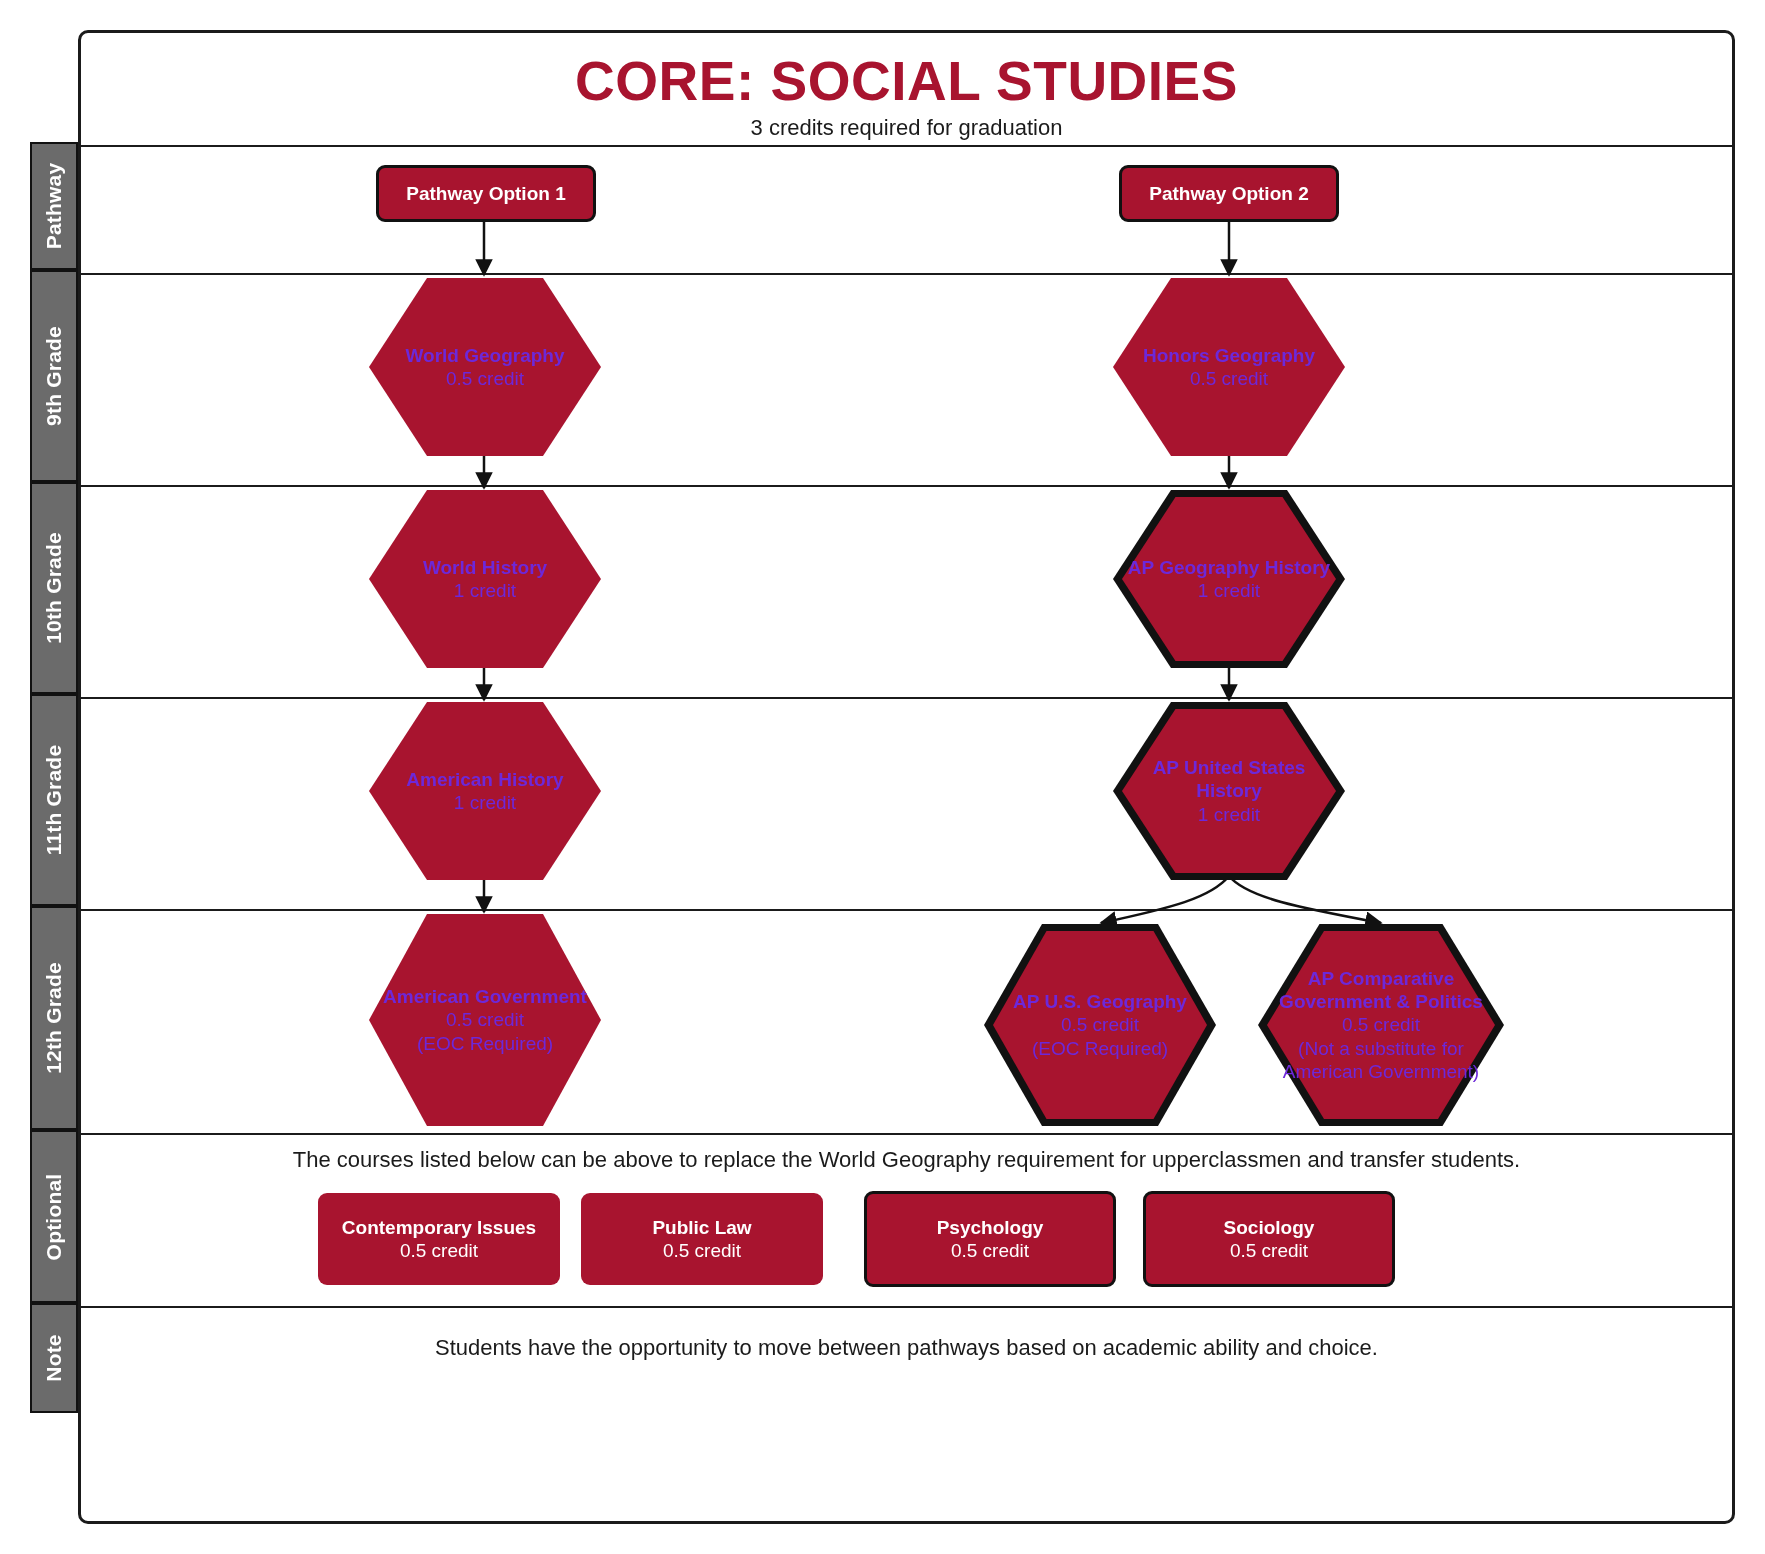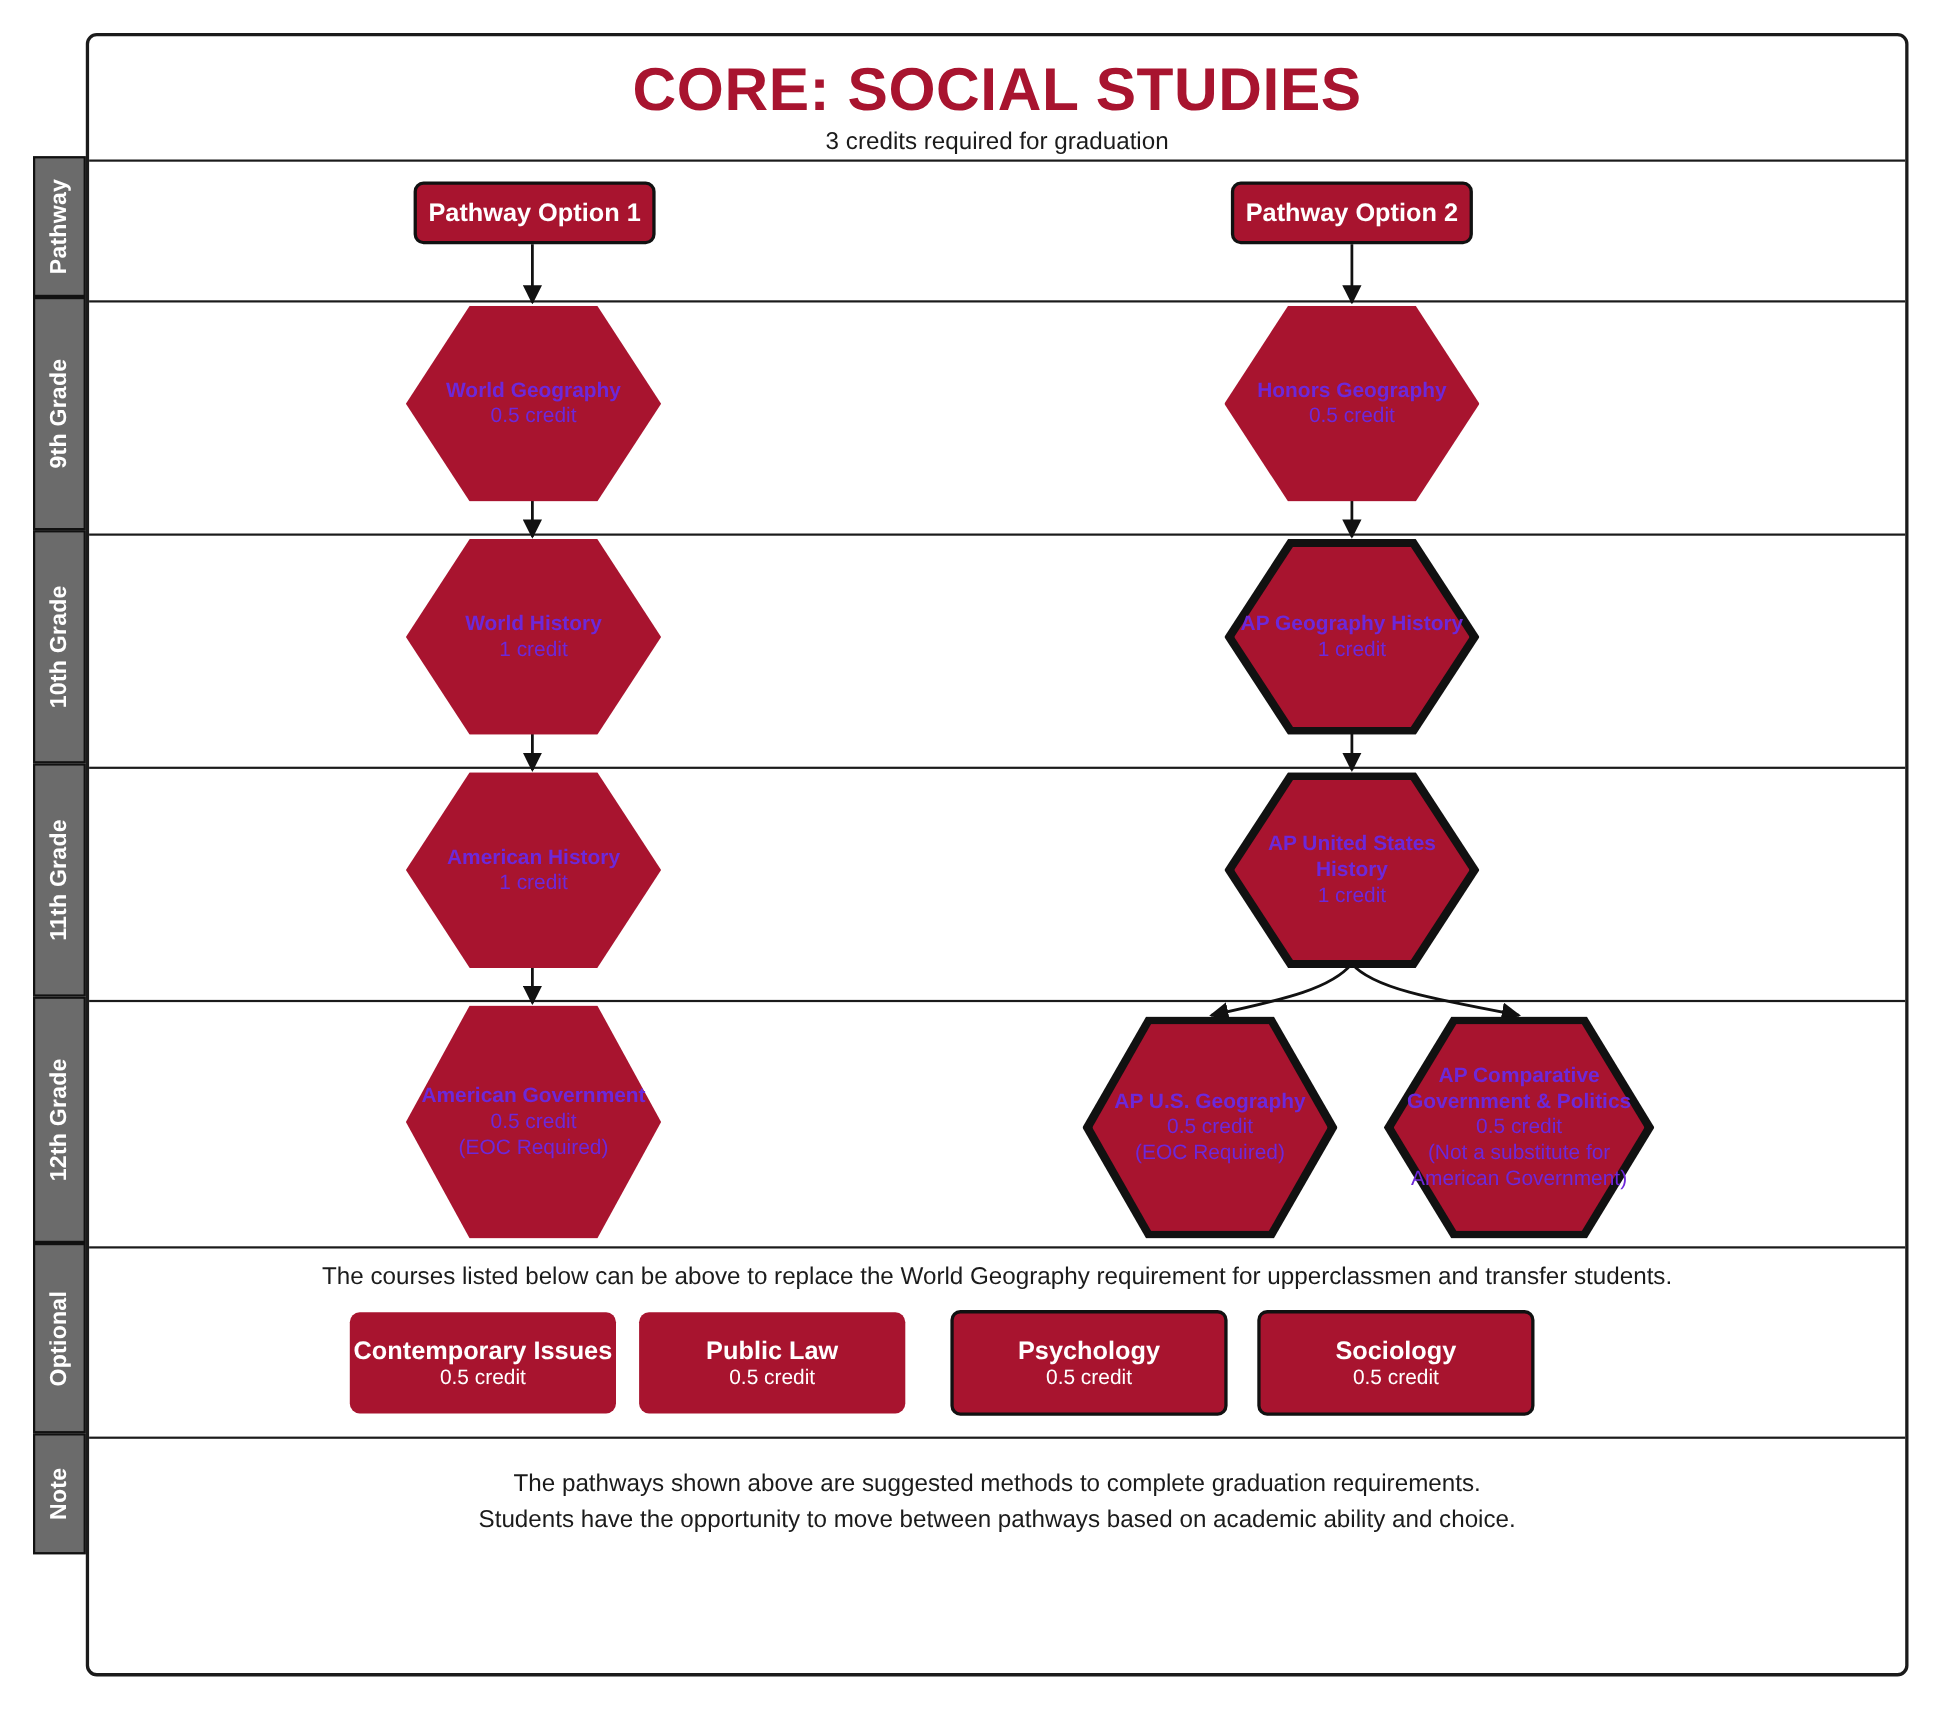--- a/index.html
+++ b/index.html
@@ -98,21 +98,21 @@
     position: absolute;
     background: #a8142f;
     color: #ffffff;
     display: flex;
     flex-direction: column;
     align-items: center;
     justify-content: center;
     text-align: center;
     line-height: 1.22;
   }
-  .node .nm { font-weight: bold; font-size: 23px; }
+  .node .nm { font-weight: bold; font-size: 19px; }
   .node .cr { font-weight: normal; font-size: 19px; }
 
   .pill {
     border-radius: 9px;
     border: 3px solid #111111;
   }
   .pill.noborder { border: none; }
 
   
   .hexwrap { position: absolute; }
@@ -338,19 +338,18 @@
         <span class="nm">Psychology</span>
         <span class="cr">0.5 credit</span>
       </div>
 
       <div class="node pill" style="left:1062px;top:1158px;width:252px;height:96px;">
         <span class="nm">Sociology</span>
         <span class="cr">0.5 credit</span>
       </div>
 
       <div class="note-block" style="top:1298px;">
-        <div>The pathways shown above are suggested methods to complete graduation requirements.</div>
         <div>Students have the opportunity to move between pathways based on academic ability and choice.</div>
       </div>
 
     </div>
   </div>
 </div>
 
 </body></html>

